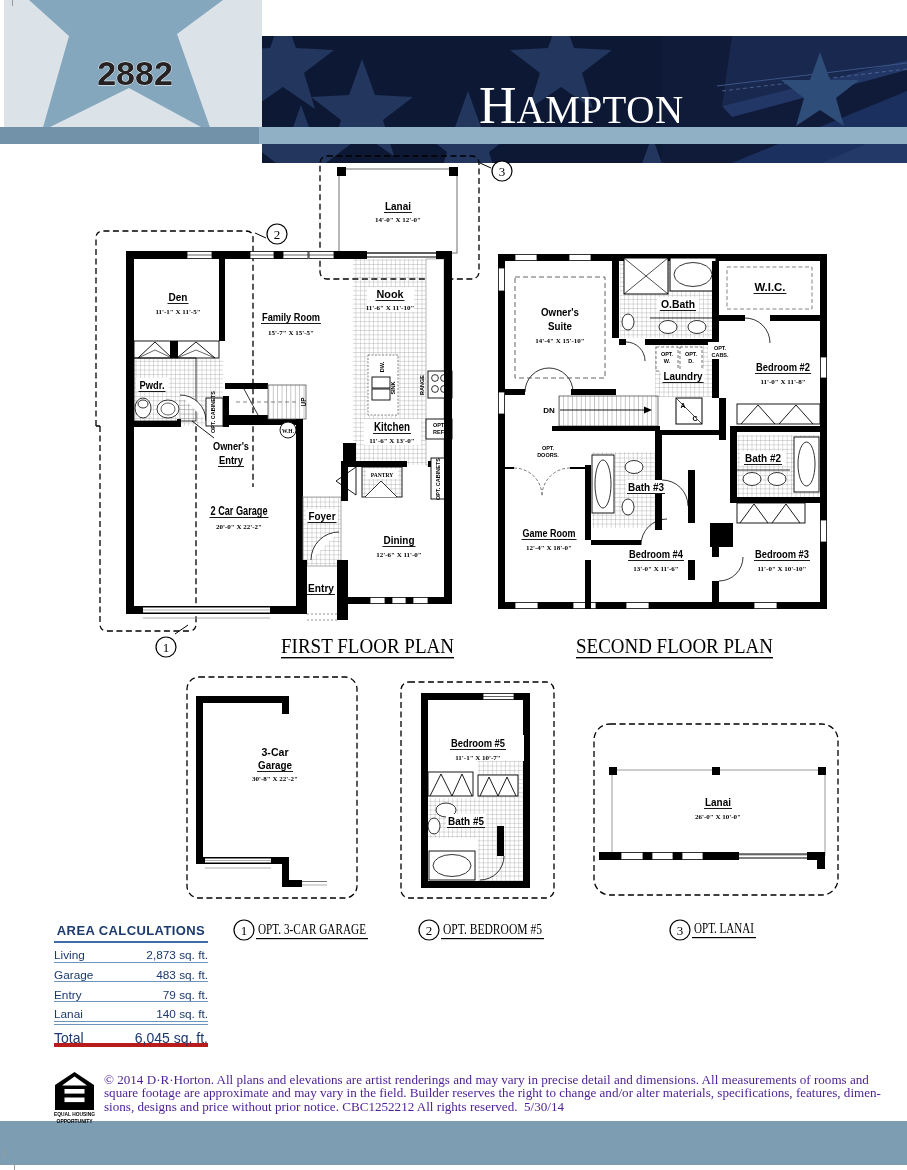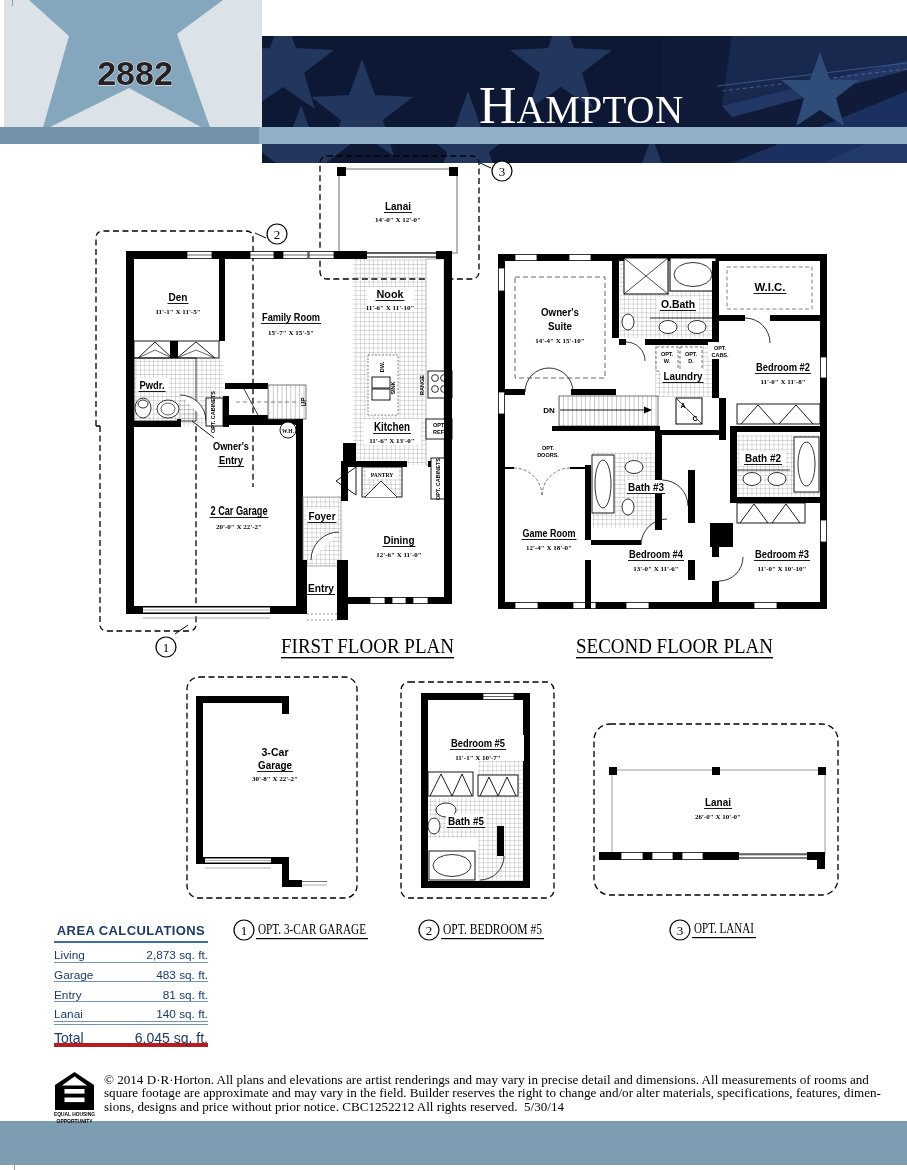--- a/index.html
+++ b/index.html
@@ -702,21 +702,21 @@
       <span style="float:right;">2,873 sq. ft.</span>
     </div>
 
 <div style="font-size:11.8px;padding-top:5.2px;border-bottom:1px solid #6f94bb;height:13.5px;">
       <span style="float:left;">Garage</span>
       <span style="float:right;">483 sq. ft.</span>
     </div>
 
 <div style="font-size:11.8px;padding-top:5.2px;border-bottom:1px solid #6f94bb;height:13.5px;">
       <span style="float:left;">Entry</span>
-      <span style="float:right;">81 sq. ft.</span>
+      <span style="float:right;">79 sq. ft.</span>
     </div>
 
 <div style="font-size:11.8px;padding-top:5.2px;border-bottom:1px solid #6f94bb;height:13.5px;">
       <span style="float:left;">Lanai</span>
       <span style="float:right;text-align:right;">140 sq. ft.</span>
     </div>
 <div style="height:2.2px;border-bottom:1px solid #6f94bb;"></div>
 
 <div style="font-size:14px;padding-top:4.8px;border-bottom:4px solid #b91c1c;height:13.5px;">
       <span style="float:left;">Total</span>
@@ -729,21 +729,21 @@
 <path d="M2,15 L21.5,2 L41,15 V40 H2 Z" fill="#000"></path>
 <path d="M21.5,6.5 L34,15.5 H9 Z" fill="#fff"></path>
 <path d="M8,16.5 H35 V36 H8 Z" fill="#000"></path>
 <rect x="11.5" y="19" width="20" height="4.6" fill="#fff"></rect>
 <rect x="11.5" y="27.5" width="20" height="4.6" fill="#fff"></rect>
 <text x="21.5" y="46" text-anchor="middle" font-size="6" font-weight="bold" font-family="Liberation Sans" textLength="41" lengthAdjust="spacingAndGlyphs">EQUAL HOUSING</text>
 <text x="21.5" y="53" text-anchor="middle" font-size="6" font-weight="bold" font-family="Liberation Sans" textLength="36" lengthAdjust="spacingAndGlyphs">OPPORTUNITY</text>
 </svg>
 </div>
 
-<div class="abs" style="left:104px;top:1073px;width:800px;font-family:'Liberation Serif';font-size:13.1px;line-height:13.3px;color:#000000;white-space:nowrap;">
+<div class="abs" style="left:104px;top:1073px;width:800px;font-family:'Liberation Serif';font-size:13.1px;line-height:13.3px;color:#4c1d95;white-space:nowrap;">
 © 2014 D·R·Horton. All plans and elevations are artist renderings and may vary in precise detail and dimensions. All measurements of rooms and<br>
 square footage are approximate and may vary in the field. Builder reserves the right to change and/or alter materials, specifications, features, dimen-<br>
 sions, designs and price without prior notice. CBC1252212 All rights reserved.&nbsp; 5/30/14
 </div>
 
 <div class="abs" style="left:12px;top:0;width:1px;height:6px;background:#999;"></div>
 <div class="abs" style="left:3px;top:1150px;width:1px;height:6px;background:#999;"></div>
 <div class="abs" style="left:14px;top:1163px;width:1px;height:7px;background:#999;"></div>
 
 </body></html>

